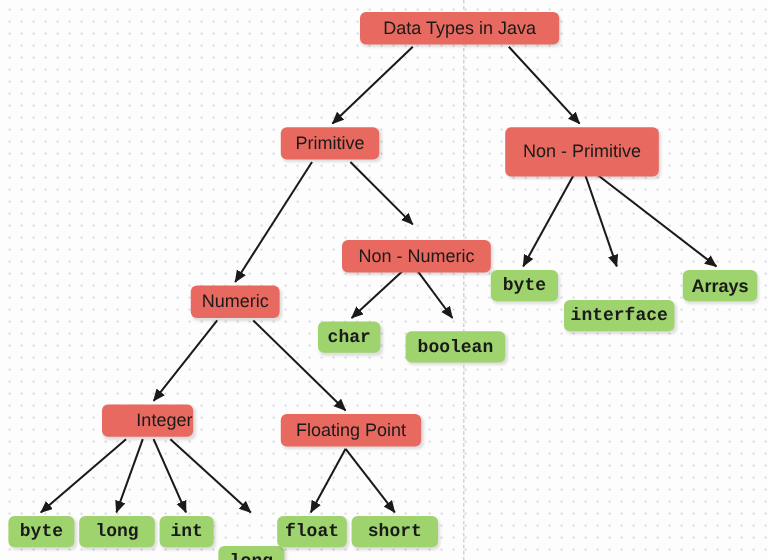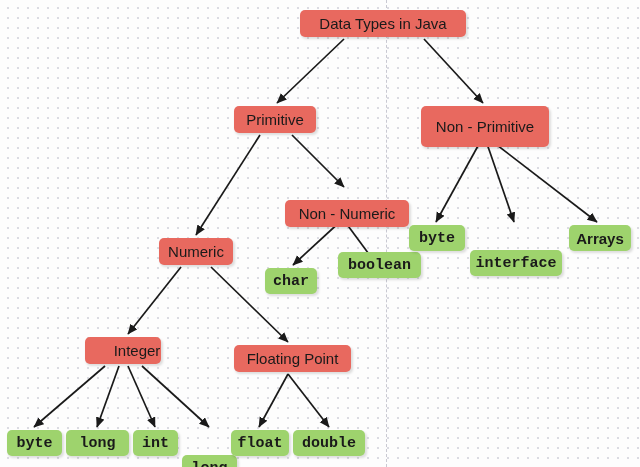--- a/index.html
+++ b/index.html
@@ -114,21 +114,21 @@
       </div>
       <div class="node red" style="left: 285px; top: 190px; width: 124px; height: 27px; margin-top: 10px;">
         <span>Non - Numeric</span>
       </div>
       <div class="node red" style="left: 159px; top: 238px; width: 74px; height: 27px;">
         <span>Numeric</span>
       </div>
       <div class="node green" style="left: 265px; top: 268px; width: 52px; height: 26px;">
         <span>char</span>
       </div>
-      <div class="node green" style="left: 338px; top: 252px; width: 83px; height: 26px;">
+      <div class="node green" style="left: 338px; top: 276px; width: 83px; height: 26px;">
         <span>boolean</span>
       </div>
       <div class="node green" style="left: 409px; top: 225px; width: 56px; height: 26px;">
         <span>byte</span>
       </div>
       <div class="node green" style="left: 470px; top: 225px; width: 92px; height: 26px; margin-top: 25px;">
         <span>interface</span>
       </div>
       <div class="node green sans" style="left: 569px; top: 225px; width: 62px; height: 26px;">
         <span>Arrays</span>
@@ -148,17 +148,17 @@
       <div class="node green" style="left: 133px; top: 430px; width: 45px; height: 26px;">
         <span>int</span>
       </div>
       <div class="node green" style="left: 182px; top: 430px; width: 55px; height: 26px; margin-top: 25px;">
         <span>long</span>
       </div>
       <div class="node green" style="left: 231px; top: 430px; width: 58px; height: 26px;">
         <span>float</span>
       </div>
       <div class="node green" style="left: 293px; top: 430px; width: 72px; height: 26px;">
-        <span>double</span>
+        <span>short</span>
       </div>
     </div>
 
 </div>
 
 </body></html>

